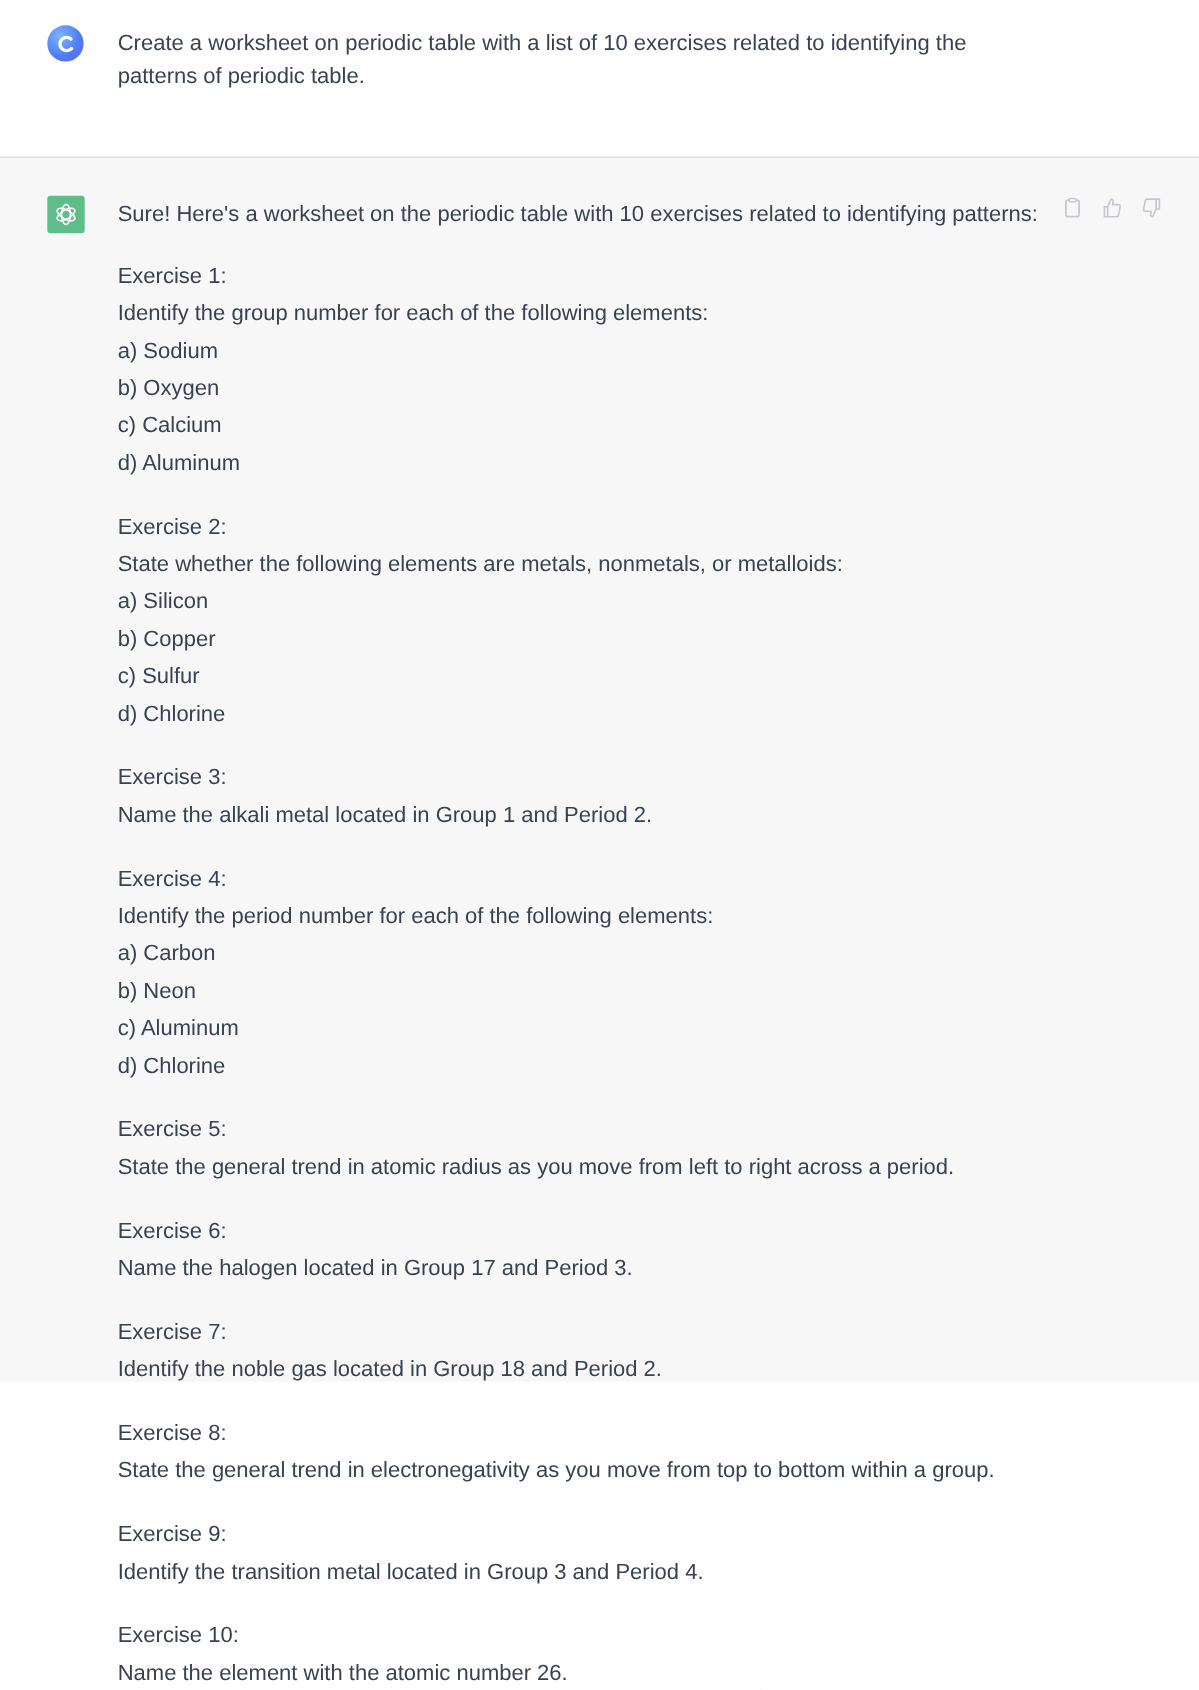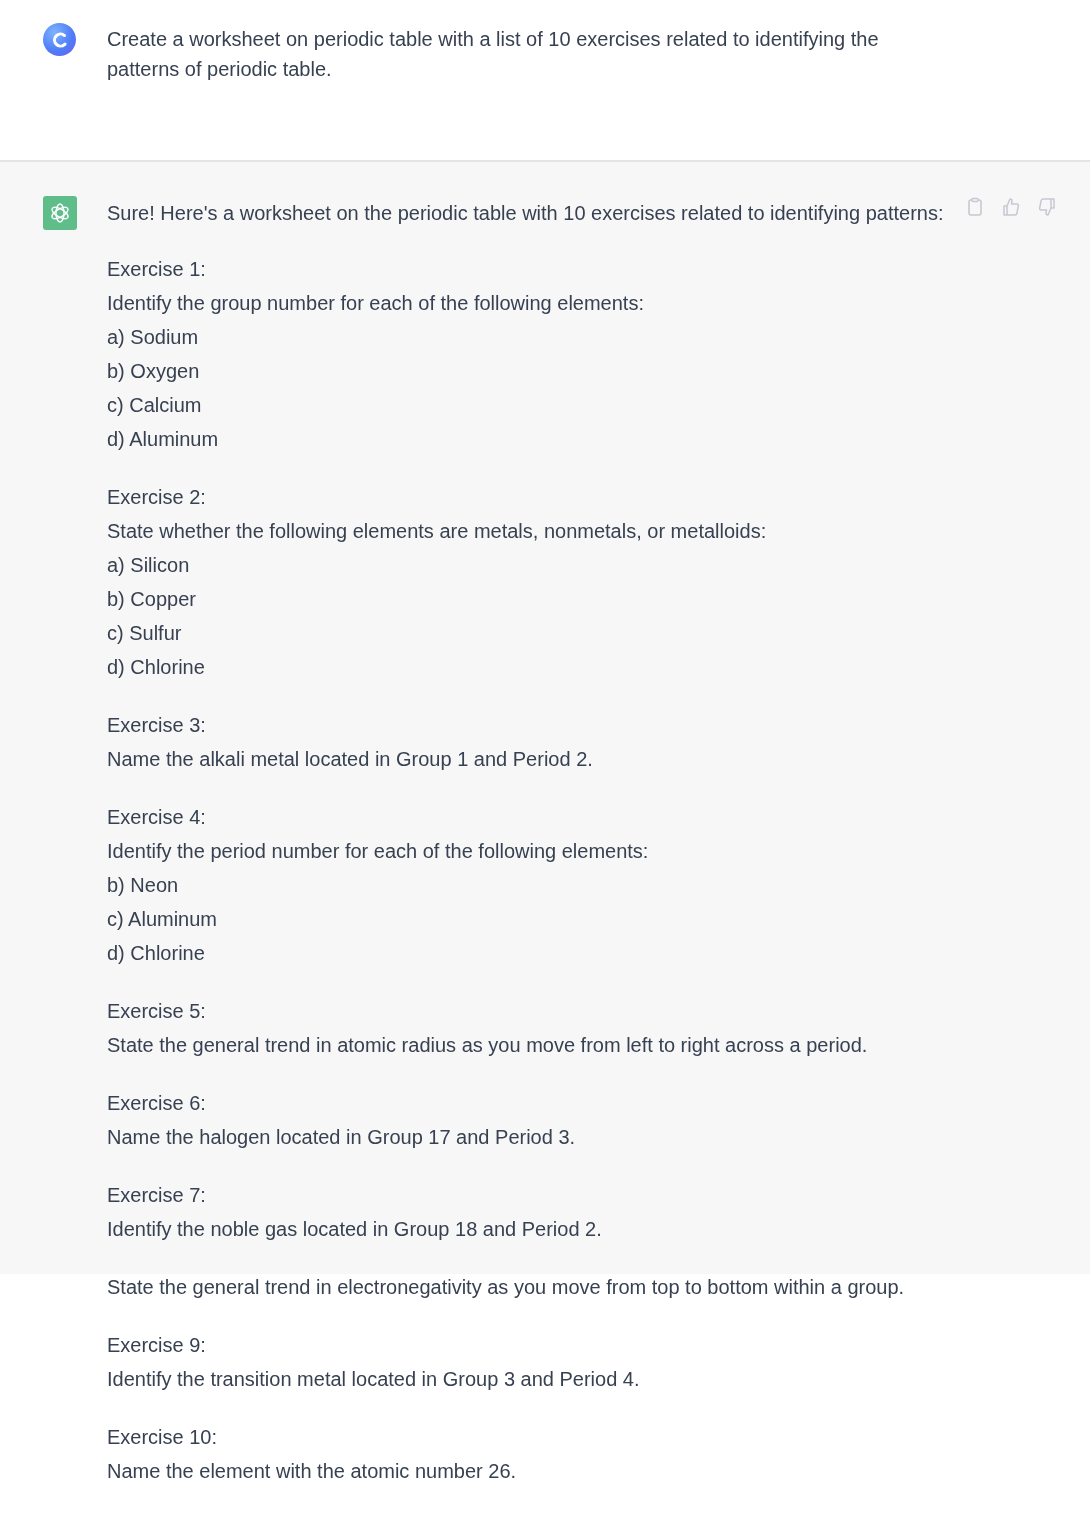--- a/index.html
+++ b/index.html
@@ -6,21 +6,21 @@
       margin: 0;
       padding: 0;
       width: 1090px;
       height: 1536px;
       overflow: hidden;
       font-family: "Liberation Sans", "DejaVu Sans", sans-serif;
       color: #374151;
     }
     .user-msg {
       background: #ffffff;
-      height: 162px;
+      height: 144px;
       position: relative;
       border-bottom: 2px solid #e5e5e5;
       box-sizing: border-box;
     }
     .user-avatar {
       position: absolute;
       left: 43px;
       top: 23px;
       width: 33px;
       height: 33px;
@@ -156,20 +156,21 @@
     </div>
 
     <div class="exercise">
       <div class="line">Exercise 3:</div>
       <div class="line">Name the alkali metal located in Group 1 and Period 2.</div>
     </div>
 
     <div class="exercise">
       <div class="line">Exercise 4:</div>
       <div class="line">Identify the period number for each of the following elements:</div>
+      <div class="line">a) Carbon</div>
       <div class="line">b) Neon</div>
       <div class="line">c) Aluminum</div>
       <div class="line">d) Chlorine</div>
     </div>
 
     <div class="exercise">
       <div class="line">Exercise 5:</div>
       <div class="line">State the general trend in atomic radius as you move from left to right across a period.</div>
     </div>
 
@@ -177,20 +178,21 @@
       <div class="line">Exercise 6:</div>
       <div class="line">Name the halogen located in Group 17 and Period 3.</div>
     </div>
 
     <div class="exercise">
       <div class="line">Exercise 7:</div>
       <div class="line">Identify the noble gas located in Group 18 and Period 2.</div>
     </div>
 
     <div class="exercise">
+      <div class="line">Exercise 8:</div>
       <div class="line">State the general trend in electronegativity as you move from top to bottom within a group.</div>
     </div>
 
     <div class="exercise">
       <div class="line">Exercise 9:</div>
       <div class="line">Identify the transition metal located in Group 3 and Period 4.</div>
     </div>
 
     <div class="exercise">
       <div class="line">Exercise 10:</div>

